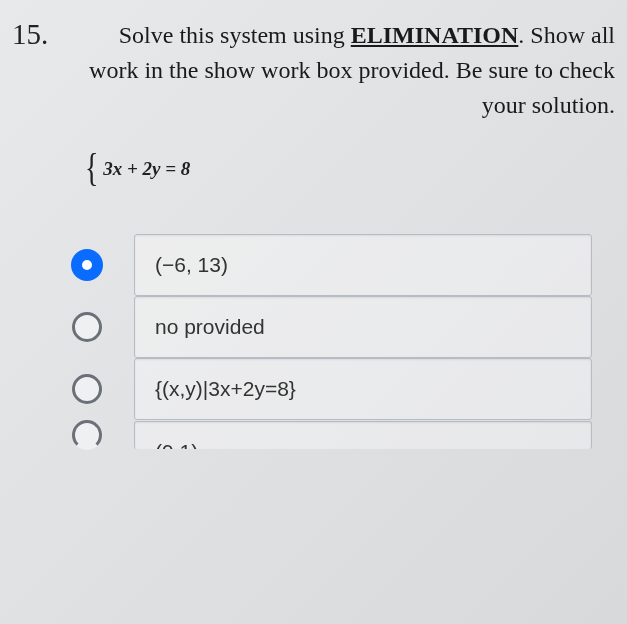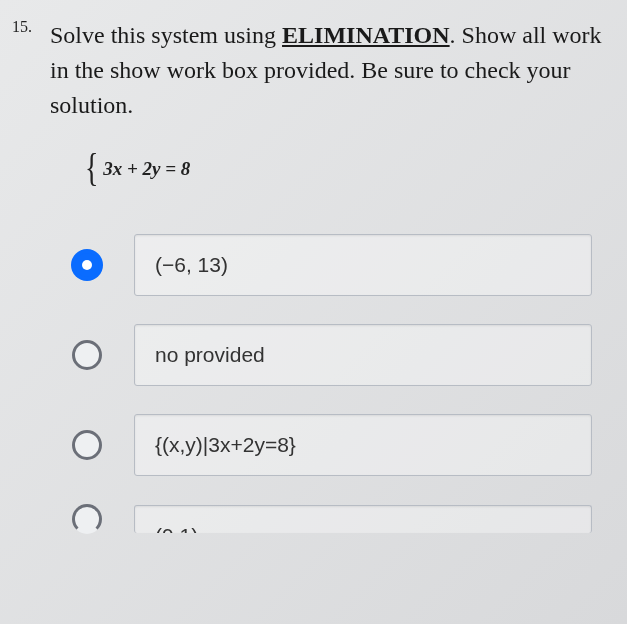--- a/index.html
+++ b/index.html
@@ -9,31 +9,32 @@
       background: linear-gradient(135deg, #e8e9ea 0%, #d8d9db 100%);
       padding: 18px 12px 0 12px;
       color: #1a1a1a;
     }
     .question-header {
       display: flex;
       align-items: flex-start;
       margin-bottom: 28px;
     }
     .qnum {
-      font-size: 16px;
+      font-size: 29px;
       font-weight: 500;
       margin-right: 18px;
       flex-shrink: 0;
       color: #222;
     }
     .qtext {
       font-size: 24px;
       line-height: 1.45;
       color: #1a1a1a;
       font-weight: 500;
+      text-align: right;
     }
     .qtext .underline {
       text-decoration: underline;
       font-weight: bold;
     }
     .equations {
       margin-left: 70px;
       margin-bottom: 48px;
       font-family: 'Times New Roman', serif;
       font-size: 19px;
@@ -53,21 +54,20 @@
       transform: scaleX(0.7);
     }
     .eq-lines { display: flex; flex-direction: row; text-align: right; }
     .options {
       margin-left: 60px;
       width: 520px;
     }
     .option-row {
       display: flex;
       align-items: center;
-      margin-bottom: 28px;
     }
     .radio {
       width: 30px;
       height: 30px;
       border-radius: 50%;
       border: 3px solid #6b6f78;
       margin-right: 32px;
       flex-shrink: 0;
       display: flex;
       align-items: center;

